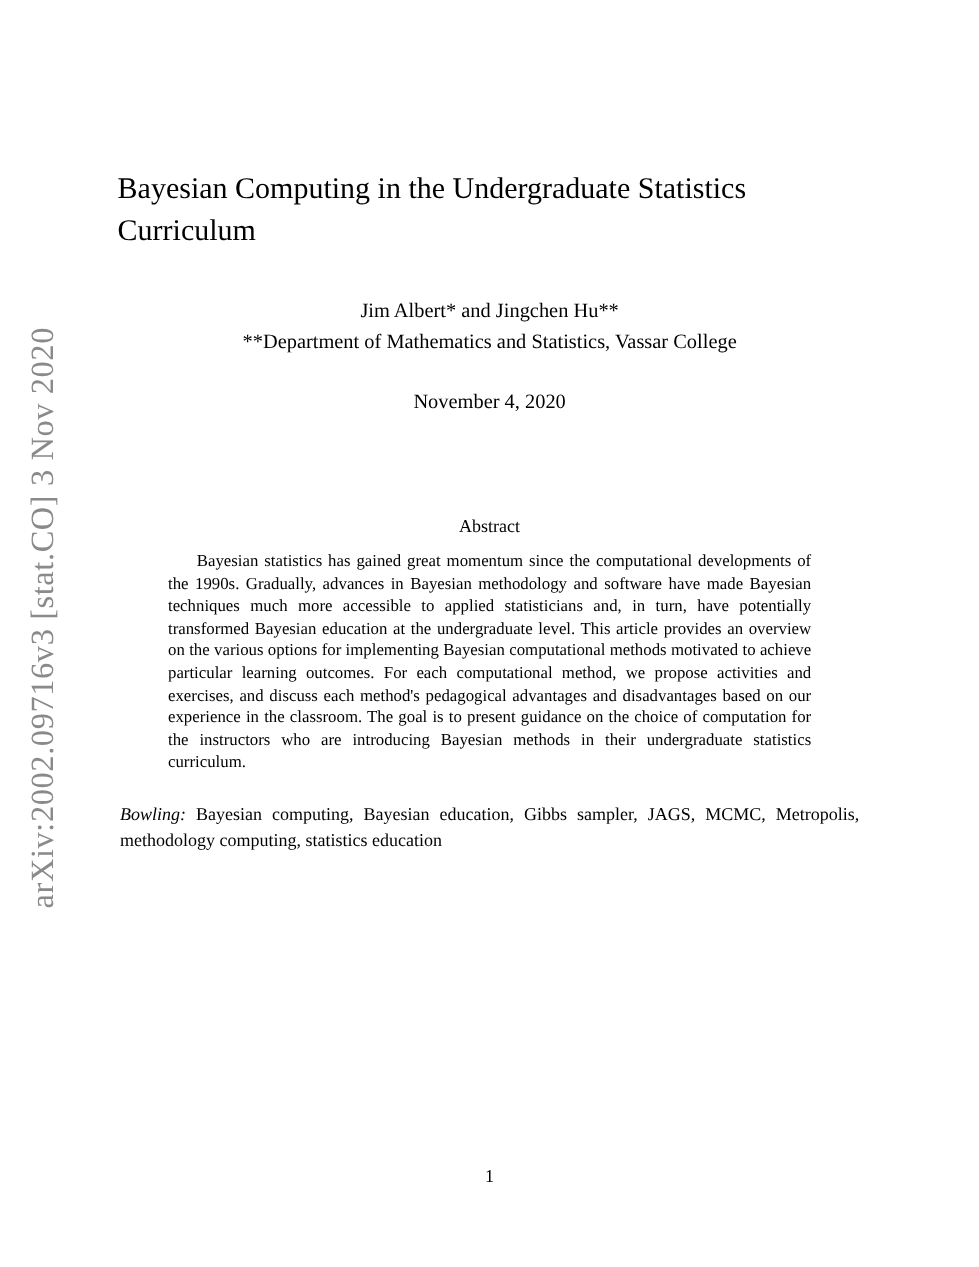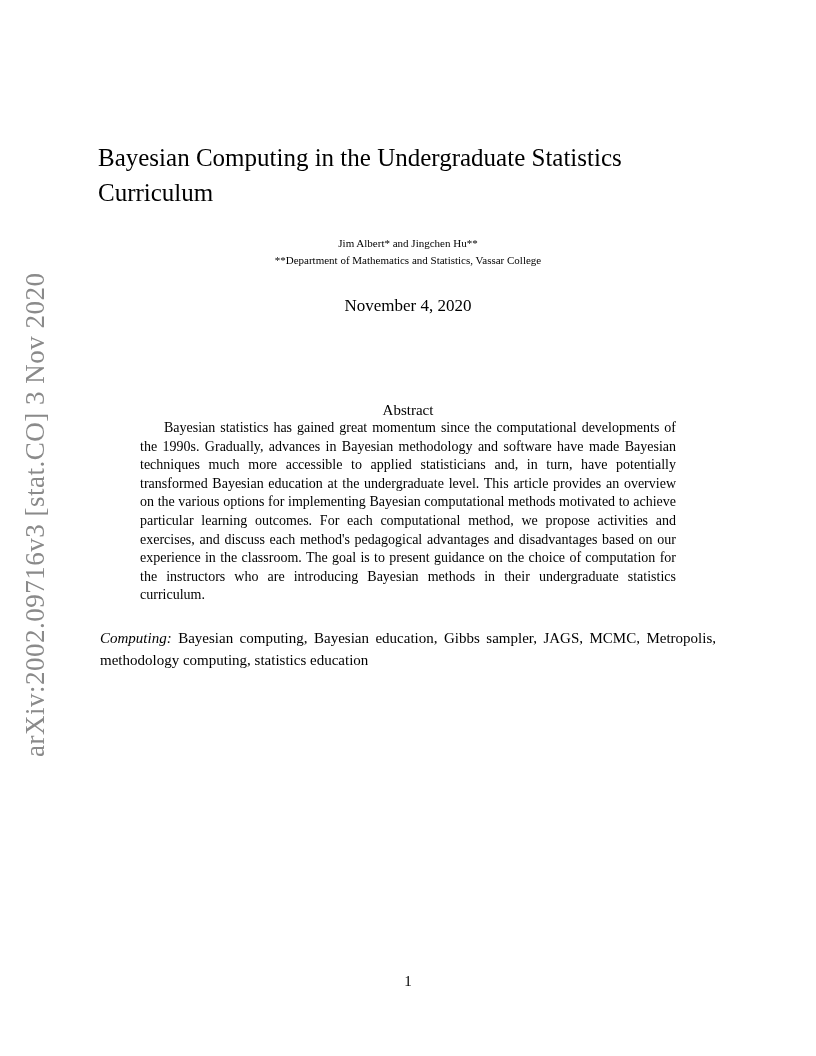--- a/index.html
+++ b/index.html
@@ -20,40 +20,41 @@
   .title {
     margin: 0 auto;
     padding-top: 141px;
     width: 620px;
     text-align: left;
     font-size: 25px;
     line-height: 1.38;
     font-weight: normal;
   }
   .authors-block {
-    margin-top: 25px;
+    margin-top: 36px;
     text-align: center;
-    font-size: 11px;
+    font-size: 17px;
     line-height: 1.5;
   }
   .date {
     margin-top: 28px;
     text-align: center;
     font-size: 17px;
   }
   .abstract {
     width: 536px;
     margin: 86px auto 0 auto;
   }
   .abstract-heading {
     text-align: center;
     font-weight: normal;
     font-size: 15px;
   }
   .abstract-body {
+    margin-top: 12px;
     font-size: 14px;
     line-height: 1.33;
     text-align: justify;
     text-indent: 24px;
   }
   .keywords {
     width: 616px;
     margin: 23px auto 0 auto;
     font-size: 15px;
     line-height: 1.45;
@@ -96,17 +97,17 @@
     <div>**Department of Mathematics and Statistics, Vassar College</div>
   </div>
 
   <div class="date">November 4, 2020</div>
 
   <div class="abstract">
     <div class="abstract-heading">Abstract</div>
     <div class="abstract-body">Bayesian statistics has gained great momentum since the computational developments of the 1990s. Gradually, advances in Bayesian methodology and software have made Bayesian techniques much more accessible to applied statisticians and, in turn, have potentially transformed Bayesian education at the undergraduate level. This article provides an overview on the various options for implementing Bayesian computational methods motivated to achieve particular learning outcomes. For each computational method, we propose activities and exercises, and discuss each method's pedagogical advantages and disadvantages based on our experience in the classroom. The goal is to present guidance on the choice of computation for the instructors who are introducing Bayesian methods in their undergraduate statistics curriculum.</div>
   </div>
 
-  <div class="keywords"><span class="kw-label">Computing:</span><span> Bayesian computing, Bayesian education, Gibbs sampler, JAGS, MCMC, Metropolis, methodology computing, statistics education</span></div>
+  <div class="keywords"><span class="kw-label">Bowling:</span><span> Bayesian computing, Bayesian education, Gibbs sampler, JAGS, MCMC, Metropolis, methodology computing, statistics education</span></div>
 
   <div class="page-number">1</div>
 
 </div>
 
 </body></html>

